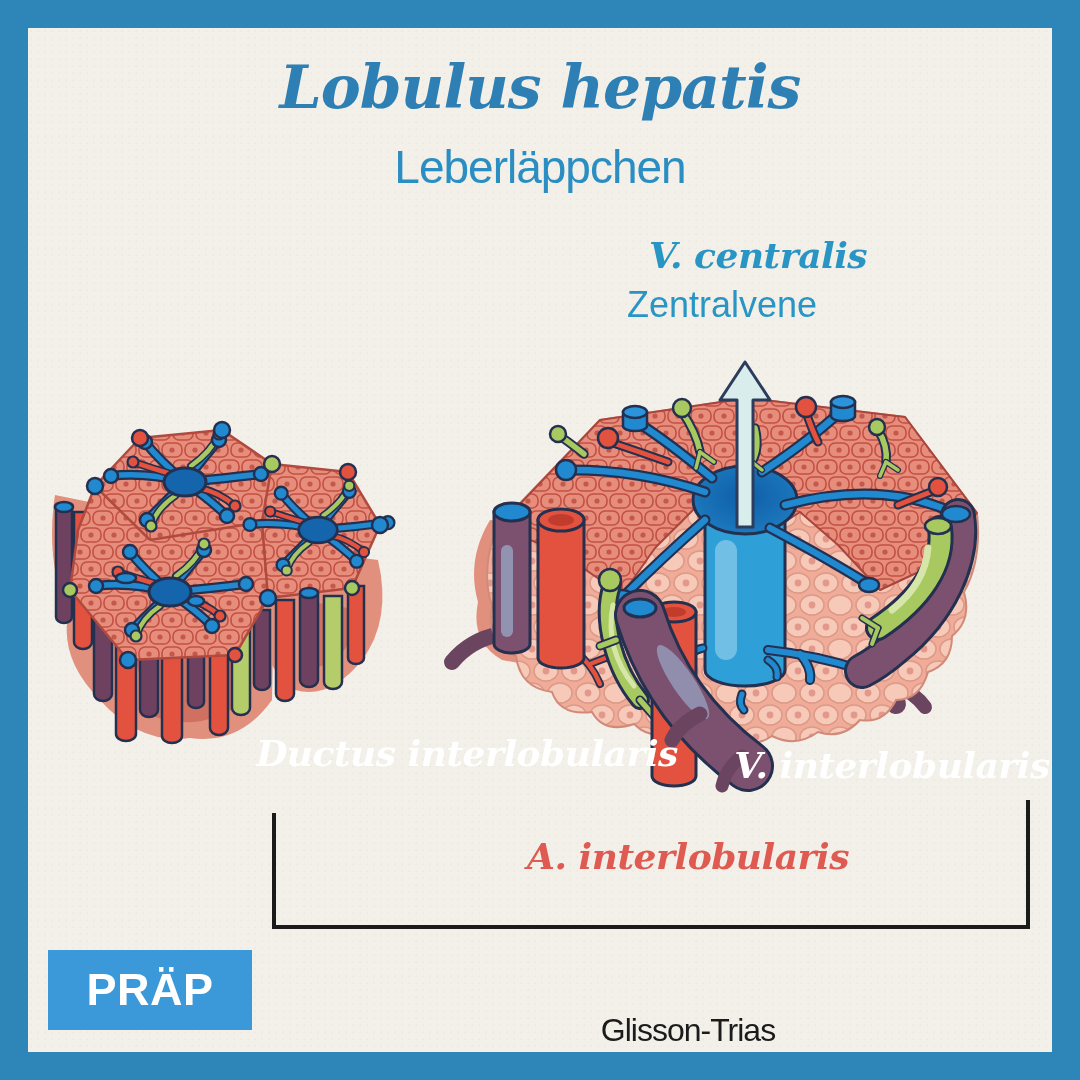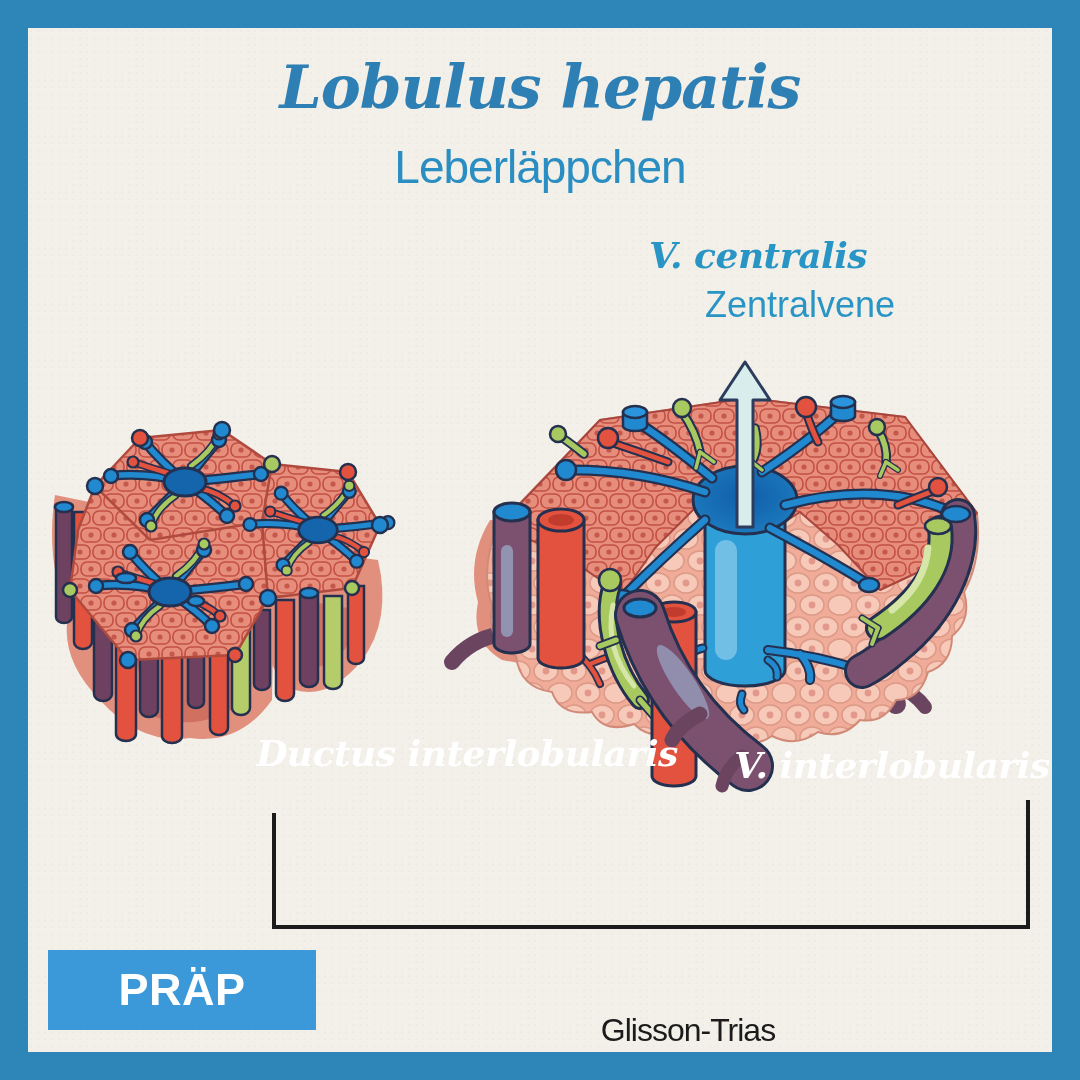--- a/index.html
+++ b/index.html
@@ -24,27 +24,27 @@
   }
   .subtitle{
     top:140px;left:540px;
     font-size:46px;color:#2b8ec2;letter-spacing:-1px;font-weight:500;
   }
   .lbl-latin{
     font-family:"DejaVu Serif", serif;font-style:italic;font-weight:bold;
     font-size:36px;letter-spacing:-0.5px;
   }
   .lbl-vcentralis{top:234px;left:758px;color:#2995c5;}
-  .lbl-zentralvene{top:284px;left:800px;font-size:36px;color:#2995c5;font-weight:500;}
+  .lbl-zentralvene{top:284px;left:722px;font-size:36px;color:#2995c5;font-weight:500;}
   .lbl-ductus{top:732px;left:467px;color:#ffffff;}
   .lbl-vinter{top:744px;left:892px;color:#ffffff;}
   .lbl-ainter{top:835px;left:688px;color:#df5a50;}
   .lbl-glisson{top:964px;left:688px;font-size:32px;color:#1b1b1b;font-weight:500;letter-spacing:-1px;margin-top:48px;}
   .logo{
-    position:absolute;left:48px;top:950px;width:268px;height:80px;
+    position:absolute;left:48px;top:950px;width:204px;height:80px;
     background:#3b99d9;color:#ffffff;
     display:flex;align-items:center;justify-content:center;
     font-size:45px;font-weight:bold;letter-spacing:0.5px;
   }
   .logo .it{font-style:italic;font-weight:600;}
   
   .vO{fill:none;stroke:#24304f;stroke-linecap:round;stroke-linejoin:round;}
   .vB{fill:none;stroke:#2089cf;stroke-linecap:round;stroke-linejoin:round;}
   .vG{fill:none;stroke:#a8c860;stroke-linecap:round;stroke-linejoin:round;}
   .vR{fill:none;stroke:#e2523f;stroke-linecap:round;stroke-linejoin:round;}
@@ -381,18 +381,19 @@
 </svg>
 
   <div class="txt title">Lobulus hepatis</div>
   <div class="txt lbl-latin lbl-vcentralis">V. centralis</div>
 
   <div class="txt subtitle">Leberläppchen</div>
   <div class="txt lbl-zentralvene">Zentralvene</div>
 
   <div class="txt lbl-latin lbl-ductus">Ductus interlobularis</div>
   <div class="txt lbl-latin lbl-vinter">V. interlobularis</div>
+  <div class="txt lbl-latin lbl-ainter">A. interlobularis</div>
   <div class="txt lbl-glisson">Glisson-Trias</div>
 
   <div class="logo">
     <span>PRÄP</span>
   </div>
 </div>
 
 </body></html>

